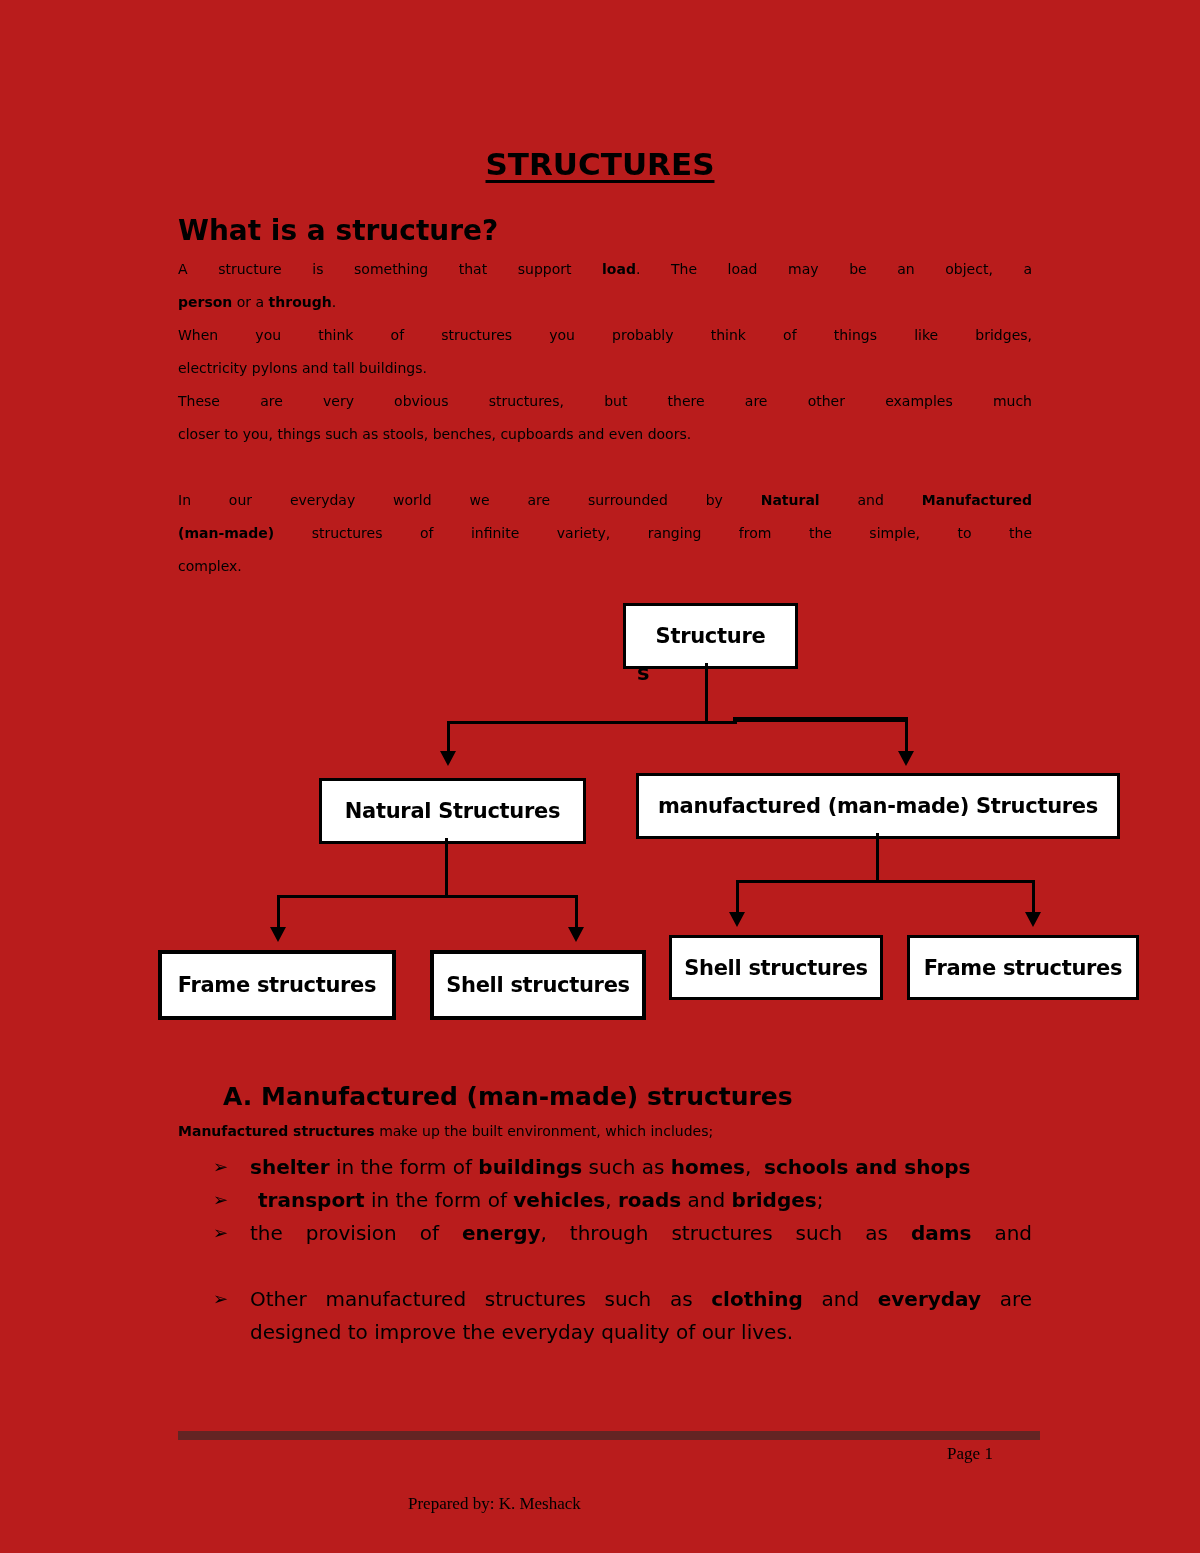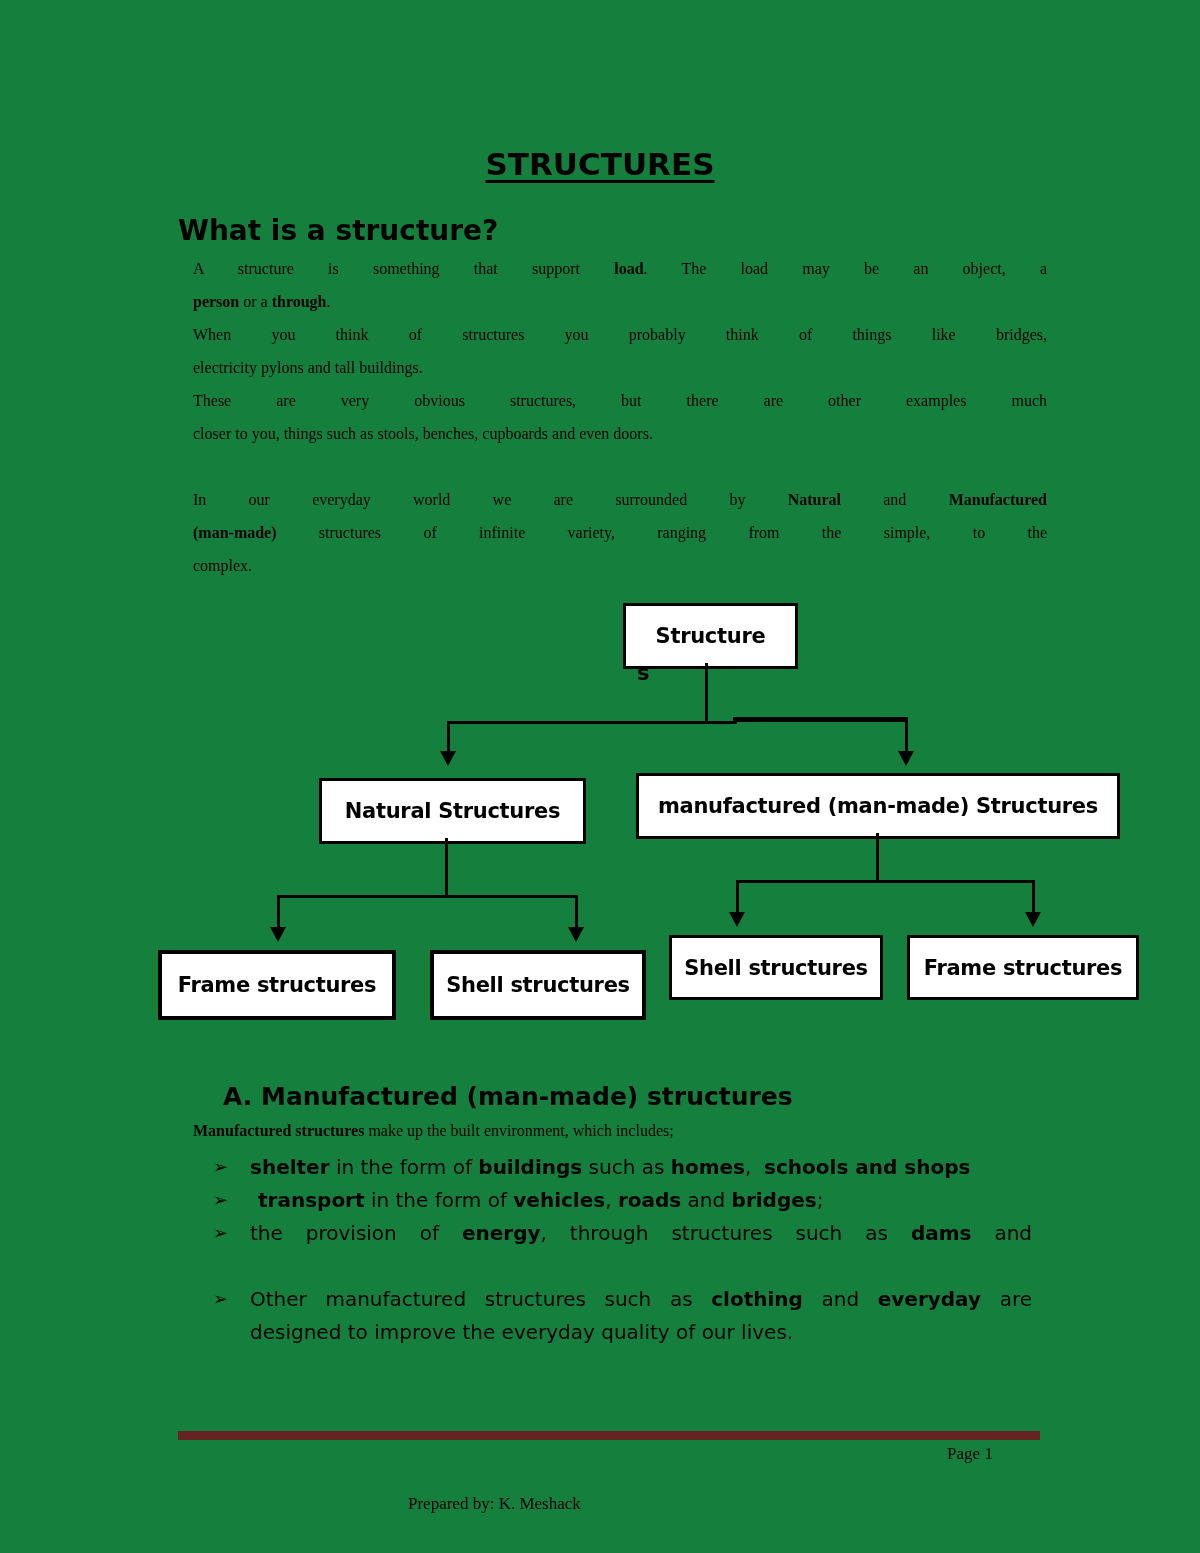--- a/index.html
+++ b/index.html
@@ -1,31 +1,31 @@
 <!DOCTYPE html>
 <html><head>
 <meta charset="utf-8">
 <style>
   html,body{margin:0;padding:0;background:#fff;}
   .page{
-    position:relative;width:1200px;height:1553px;background:#15803d;
+    position:relative;width:1200px;height:1553px;background:#b91c1c;
     font-family:"DejaVu Sans",sans-serif;color:#000;overflow:hidden;
   }
   .page b{font-weight:bold;}
   
   .doc-title{
     position:absolute;left:0;top:146px;width:1200px;text-align:center;
     font-size:31px;font-weight:bold;
     text-decoration:underline;text-decoration-thickness:3px;text-underline-offset:5px;
   }
   
   .h-q{position:absolute;left:178px;top:214px;font-size:28px;font-weight:bold;}
   .h-a{position:absolute;left:178px;top:1082px;font-size:25px;font-weight:bold;margin-left:45px;}
   
-  .bl{position:absolute;left:193px;width:854px;font-size:16px;line-height:26px;white-space:nowrap;font-family:Liberation Serif, serif;}
+  .bl{position:absolute;left:178px;width:854px;font-size:14px;line-height:26px;white-space:nowrap;}
   .jl{white-space:normal;text-align:justify;text-align-last:justify;}
   
   .bmark{position:absolute;left:213px;width:30px;font-size:18px;line-height:26px;}
   .bul{position:absolute;left:250px;width:782px;font-size:20px;line-height:26px;white-space:nowrap;}
   .bul.jl{white-space:normal;}
   
   .dbox{
     position:absolute;border:3px solid #000;background:#fff;
     display:flex;align-items:center;justify-content:center;
     font-size:21px;font-weight:bold;letter-spacing:-0.3px;white-space:nowrap;text-align:center;

